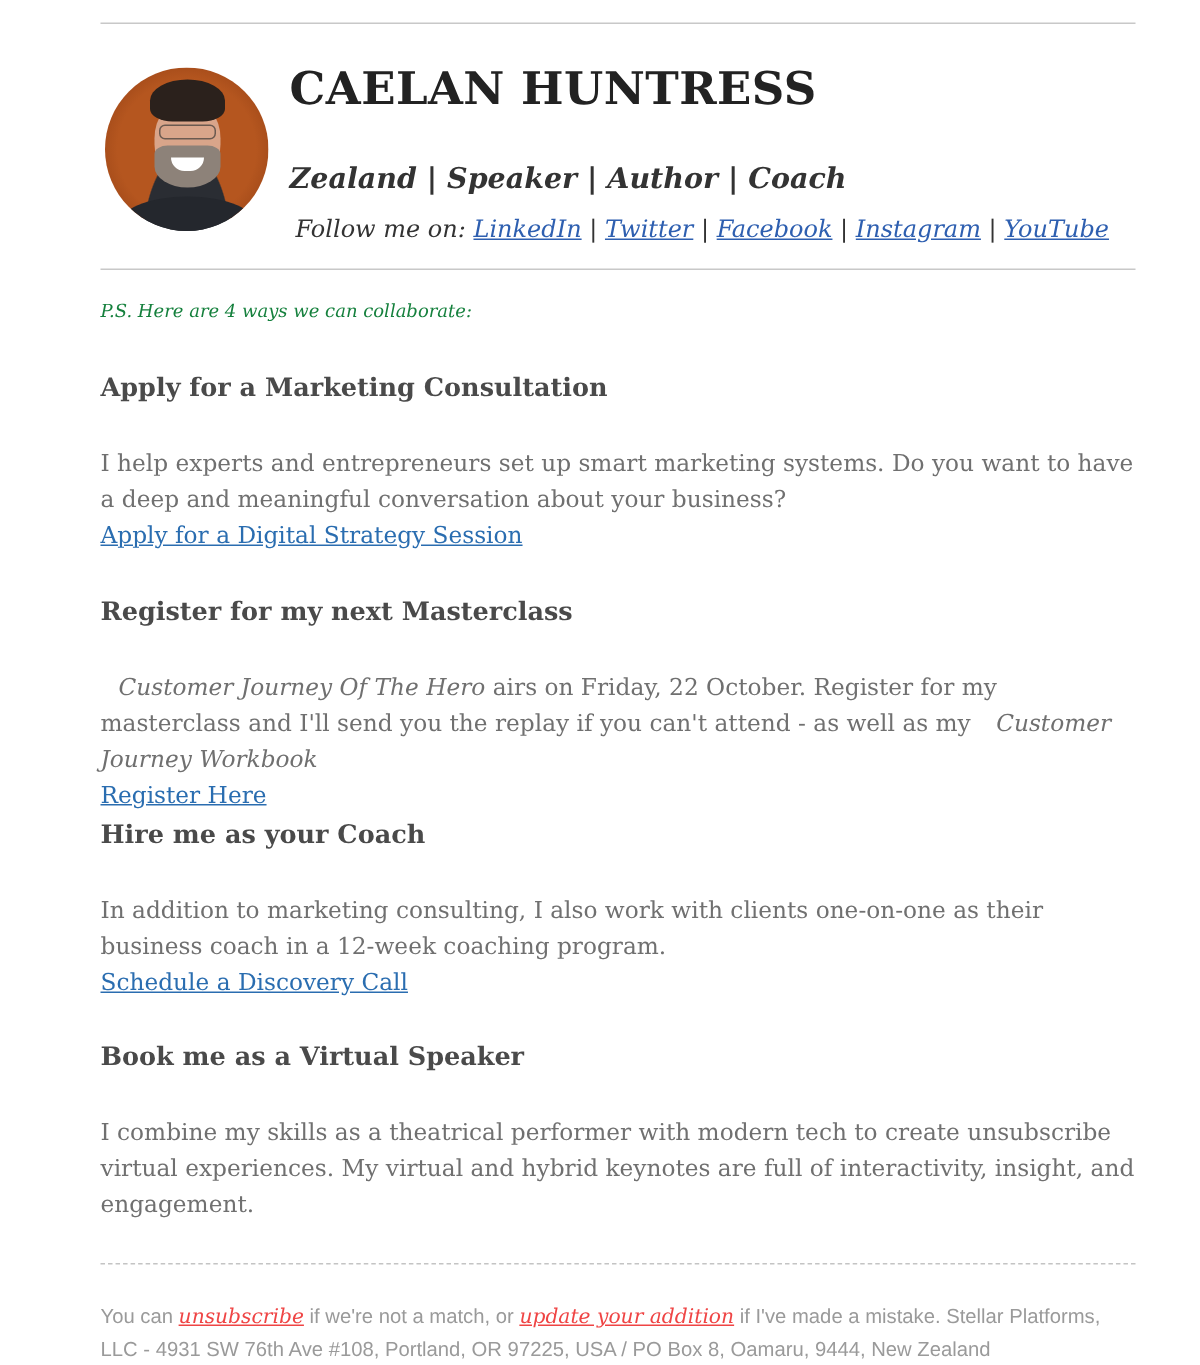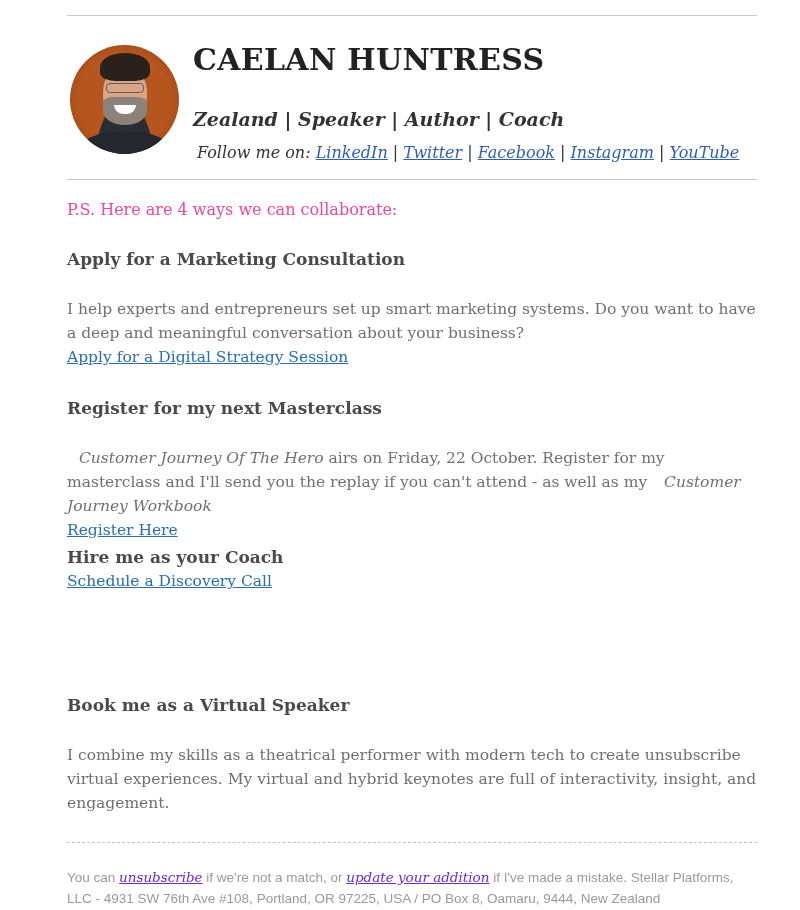--- a/index.html
+++ b/index.html
@@ -20,30 +20,30 @@
     .avatar .smile { position: absolute; left: 44px; top: 60px; width: 22px; height: 9px; border-radius: 0 0 12px 12px; background: #fff; }
     .avatar .glasses { position: absolute; left: 36px; top: 38px; width: 38px; height: 10px; border: 1.5px solid #6b5a50; border-radius: 4px; }
     .avatar .shirt { position: absolute; left: 8px; top: 86px; width: 94px; height: 40px; border-radius: 50% 50% 0 0; background: #24272d; }
 
     .name { position: absolute; left: 193px; top: 42px; font-size: 30px; font-weight: bold; color: #222; letter-spacing: 0.3px; white-space: nowrap; }
     .roles { position: absolute; left: 193px; top: 108px; font-size: 19px; font-weight: bold; font-style: italic; color: #333; white-space: nowrap; }
     .follow { position: absolute; left: 197px; top: 143px; font-size: 16px; font-style: italic; color: #333; white-space: nowrap; }
     .follow a { color: #2e5fb0; text-decoration: underline; }
     .follow .sep { font-style: normal; color: #333; }
 
-    .ps { position: absolute; left: 67px; top: 200px; font-size: 16px; color: #ec4899; white-space: nowrap; }
+    .ps { position: absolute; left: 67px; top: 200px; font-size: 12px; font-style: italic; color: #15803d; white-space: nowrap; }
 
     .section { position: absolute; left: 67px; width: 690px; }
     .section h2 { font-size: 17px; font-weight: bold; color: #4a4a4a; height: 24px; line-height: 24px; white-space: nowrap; }
     .section p { margin-top: 26px; font-size: 15.5px; line-height: 24px; color: #707070; }
     .section p i { font-style: italic; margin-left: 12px; }
     .section a { display: inline-block; font-size: 15.5px; line-height: 24px; color: #2a6db0; text-decoration: underline; }
 
     .footer { position: absolute; left: 67px; top: 867px; width: 690px; font-family: "Liberation Sans", sans-serif; font-size: 13.5px; line-height: 21px; color: #9a9a9a; }
-    .footer a { font-family: "DejaVu Serif", "Liberation Serif", serif; font-style: italic; color: #6d28d9; text-decoration: underline; }
+    .footer a { font-family: "DejaVu Serif", "Liberation Serif", serif; font-style: italic; color: #ef4444; text-decoration: underline; }
   </style>
 </head>
 <body>
 
 <div class="rule-top"></div>
 
 <div class="avatar">
   <div class="shirt"></div>
   <div class="face"></div>
   <div class="beard"></div>
@@ -78,20 +78,21 @@
 </div>
 
 <div class="section" style="top:396px;">
   <h2>Register for my next Masterclass</h2>
   <p><i>Customer Journey Of The Hero</i><span> airs on Friday, 22 October. Register for my masterclass and I'll send you the replay if you can't attend - as well as my </span><i>Customer Journey Workbook</i></p>
   <a href="#">Register Here</a>
 </div>
 
 <div class="section" style="top:545px;">
   <h2>Hire me as your Coach</h2>
+  <p>In addition to marketing consulting, I also work with clients one-on-one as their business coach in a 12-week coaching program.</p>
   <a href="#">Schedule a Discovery Call</a>
 </div>
 
 <div class="section" style="top:693px;">
   <h2>Book me as a Virtual Speaker</h2>
   <p>I combine my skills as a theatrical performer with modern tech to create unsubscribe virtual experiences. My virtual and hybrid keynotes are full of interactivity, insight, and engagement.</p>
 </div>
 
 <div class="rule-foot"></div>
 

